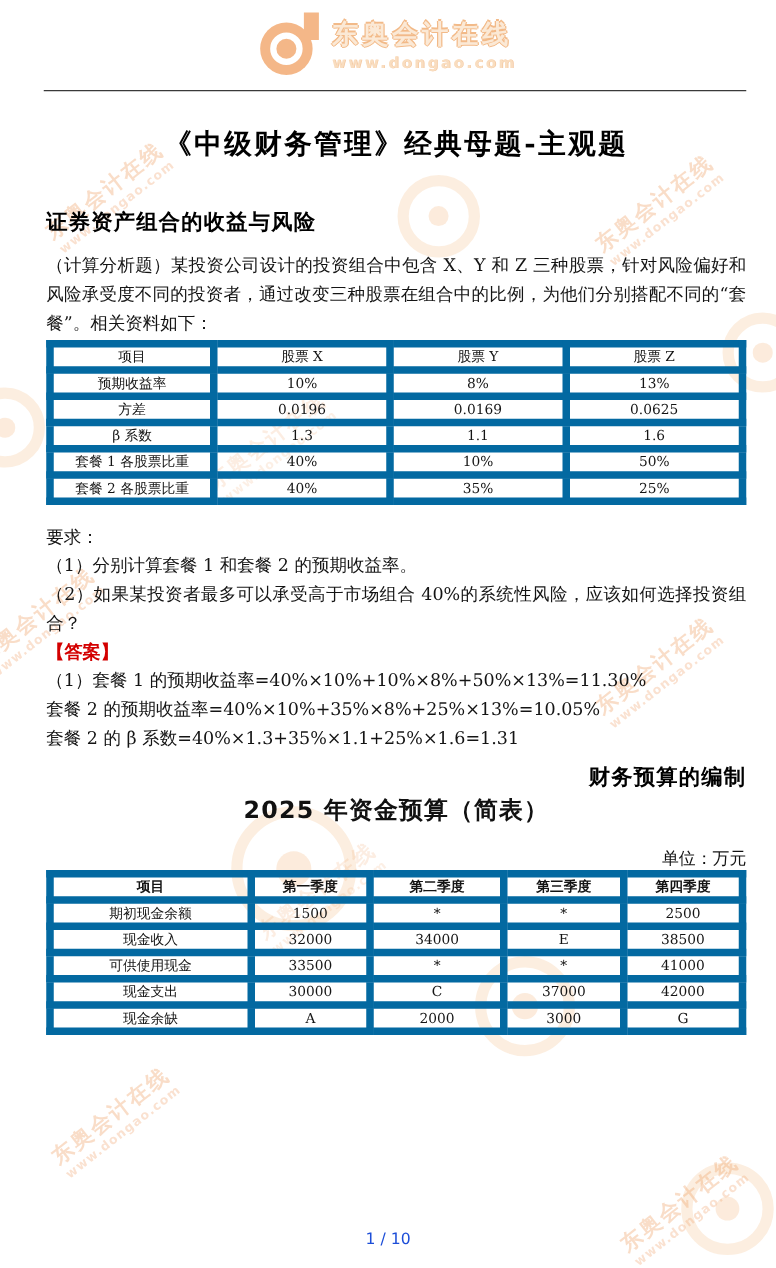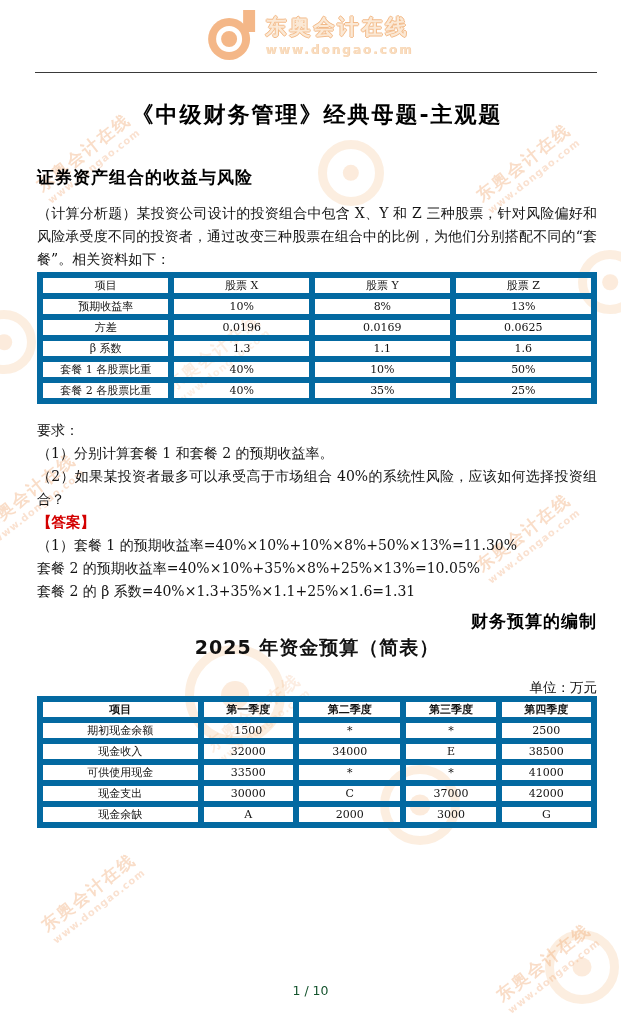--- a/index.html
+++ b/index.html
@@ -60,21 +60,21 @@
   table.tbl td, table.tbl th { border:6px solid #0369a1; text-align:center; vertical-align:middle;
            font-size:11px; height:21px; padding:0 2px; font-weight:normal;
            font-family:"DejaVu Serif","Liberation Serif",serif; color:#141414; }
   table.tbl1 { margin-top:1px; }
   table.tbl2 th { font-family:"DejaVu Sans","Liberation Sans",sans-serif; font-weight:bold; }
   .tbl-title { margin-top:2px; text-align:center; font-weight:bold; font-size:19px;
            font-family:"DejaVu Sans","Liberation Sans",sans-serif; letter-spacing:1px; }
   .unit-note { text-align:right; font-size:13.5px; line-height:18px; margin-top:17px; }
 
   .page-footer { position:absolute; left:0; right:0; bottom:16px; text-align:center;
-           font-size:12.5px; color:#14532d; z-index:1;
+           font-size:12.5px; color:#1d4ed8; z-index:1;
            font-family:"DejaVu Sans","Liberation Sans",sans-serif; }
 </style>
 </head>
 <body>
 
 <div class="page">
 
   <div class="wm-layer">
     <div class="wm" style="left:30px; top:140px;">
       <span class="wm-t">东奥会计在线</span>

